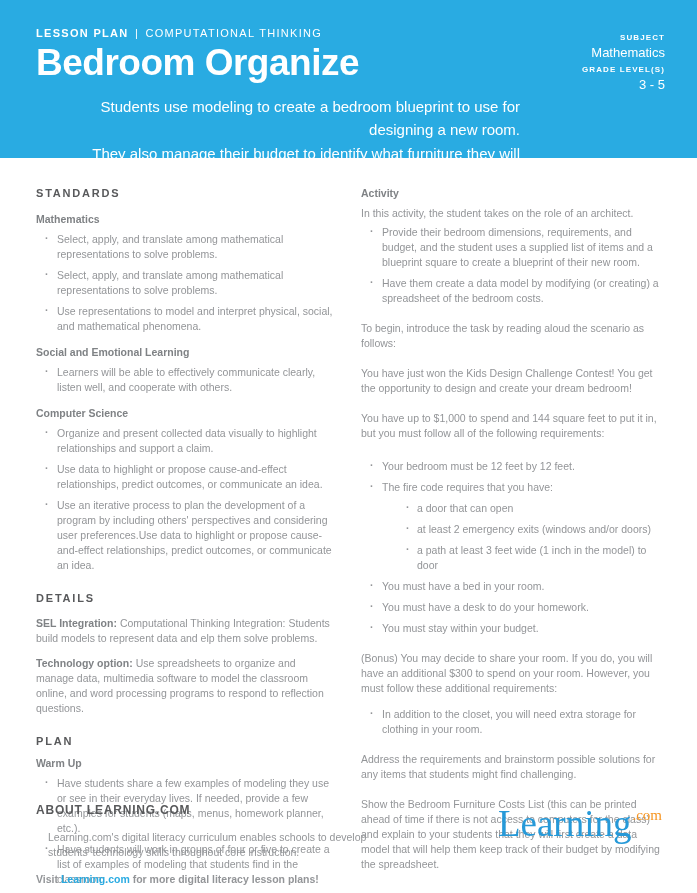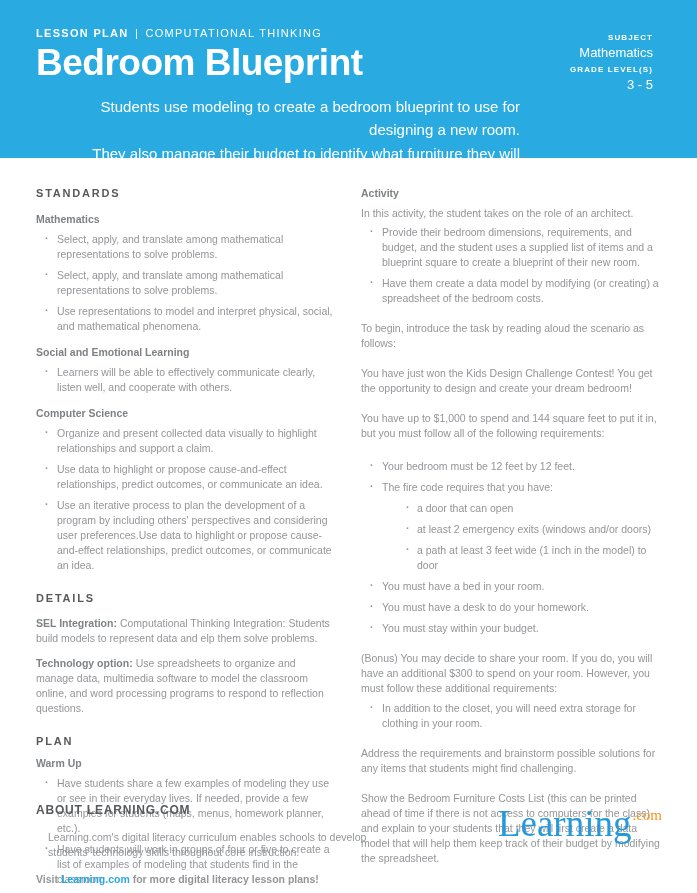--- a/index.html
+++ b/index.html
@@ -16,21 +16,21 @@
   }
   .eyebrow { font-size:11px; letter-spacing:1.3px; }
   .eb-bold { font-weight:700; }
   .eb-sep  { font-weight:400; margin:0 2px; }
   .eb-rest { font-weight:500; }
   .title {
     margin:5px 0 7px 0; font-size:37px; font-weight:700;
     letter-spacing:-0.5px; line-height:1;
   }
   .desc { margin:14px; font-size:15px; line-height:1.55; font-weight:400; max-width:470px;text-align:right; }
-  .meta { position:absolute; top:33px; right:44px; text-align:right; }
+  .meta { position:absolute; top:33px; right:32px; text-align:right; }
   .meta-label { font-size:8px; font-weight:700; letter-spacing:1.1px; }
   .meta-value { font-size:13px; font-weight:400; margin-top:3px; }
   .meta-group + .meta-group { margin-top:5px; }
 
   
   .body {
     display:flex; gap:26px; padding:28px 36px 0 36px;
     color:#939598; font-size:10.5px; line-height:15px;
   }
   .col { width:299px; }
@@ -80,21 +80,21 @@
 <body>
 
 <div class="page">
 
   <header class="hero">
     <div class="eyebrow">
       <span class="eb-bold">LESSON PLAN</span>
       <span class="eb-sep">|</span>
       <span class="eb-rest">COMPUTATIONAL THINKING</span>
     </div>
-    <h1 class="title">Bedroom Blueprint</h1>
+    <h1 class="title">Bedroom Organize</h1>
     <p class="desc">
       <span>Students use modeling to create a bedroom blueprint to use for designing a new room.</span><br>
       <span>They also manage their budget to identify what furniture they will include.</span>
     </p>
     <div class="meta">
       <div class="meta-group">
         <div class="meta-label">SUBJECT</div>
         <div class="meta-value">Mathematics</div>
       </div>
       <div class="meta-group">
@@ -165,21 +165,21 @@
             <li><span>a door that can open</span></li>
             <li><span>at least 2 emergency exits (windows and/or doors)</span></li>
             <li><span>a path at least 3 feet wide (1 inch in the model) to door</span></li>
           </ul>
         </li>
         <li><span>You must have a bed in your room.</span></li>
         <li><span>You must have a desk to do your homework.</span></li>
         <li><span>You must stay within your budget.</span></li>
       </ul>
 
-      <p class="gap" style="margin-bottom:5px;">(Bonus) You may decide to share your room. If you do, you will have an additional $300 to spend on your room. However, you must follow these additional requirements:</p>
+      <p class="gap" style="margin-bottom:11px;">(Bonus) You may decide to share your room. If you do, you will have an additional $300 to spend on your room. However, you must follow these additional requirements:</p>
       <ul class="tight">
         <li><span>In addition to the closet, you will need extra storage for clothing in your room.</span></li>
       </ul>
 
       <p class="gap">Address the requirements and brainstorm possible solutions for any items that students might find challenging.</p>
       <p class="gap">Show the Bedroom Furniture Costs List (this can be printed ahead of time if there is not access to computers for the class) and explain to your students that they will first create a data model that will help them keep track of their budget by modifying the spreadsheet.</p>
     </section>
   </main>
 
   <footer class="footer">

